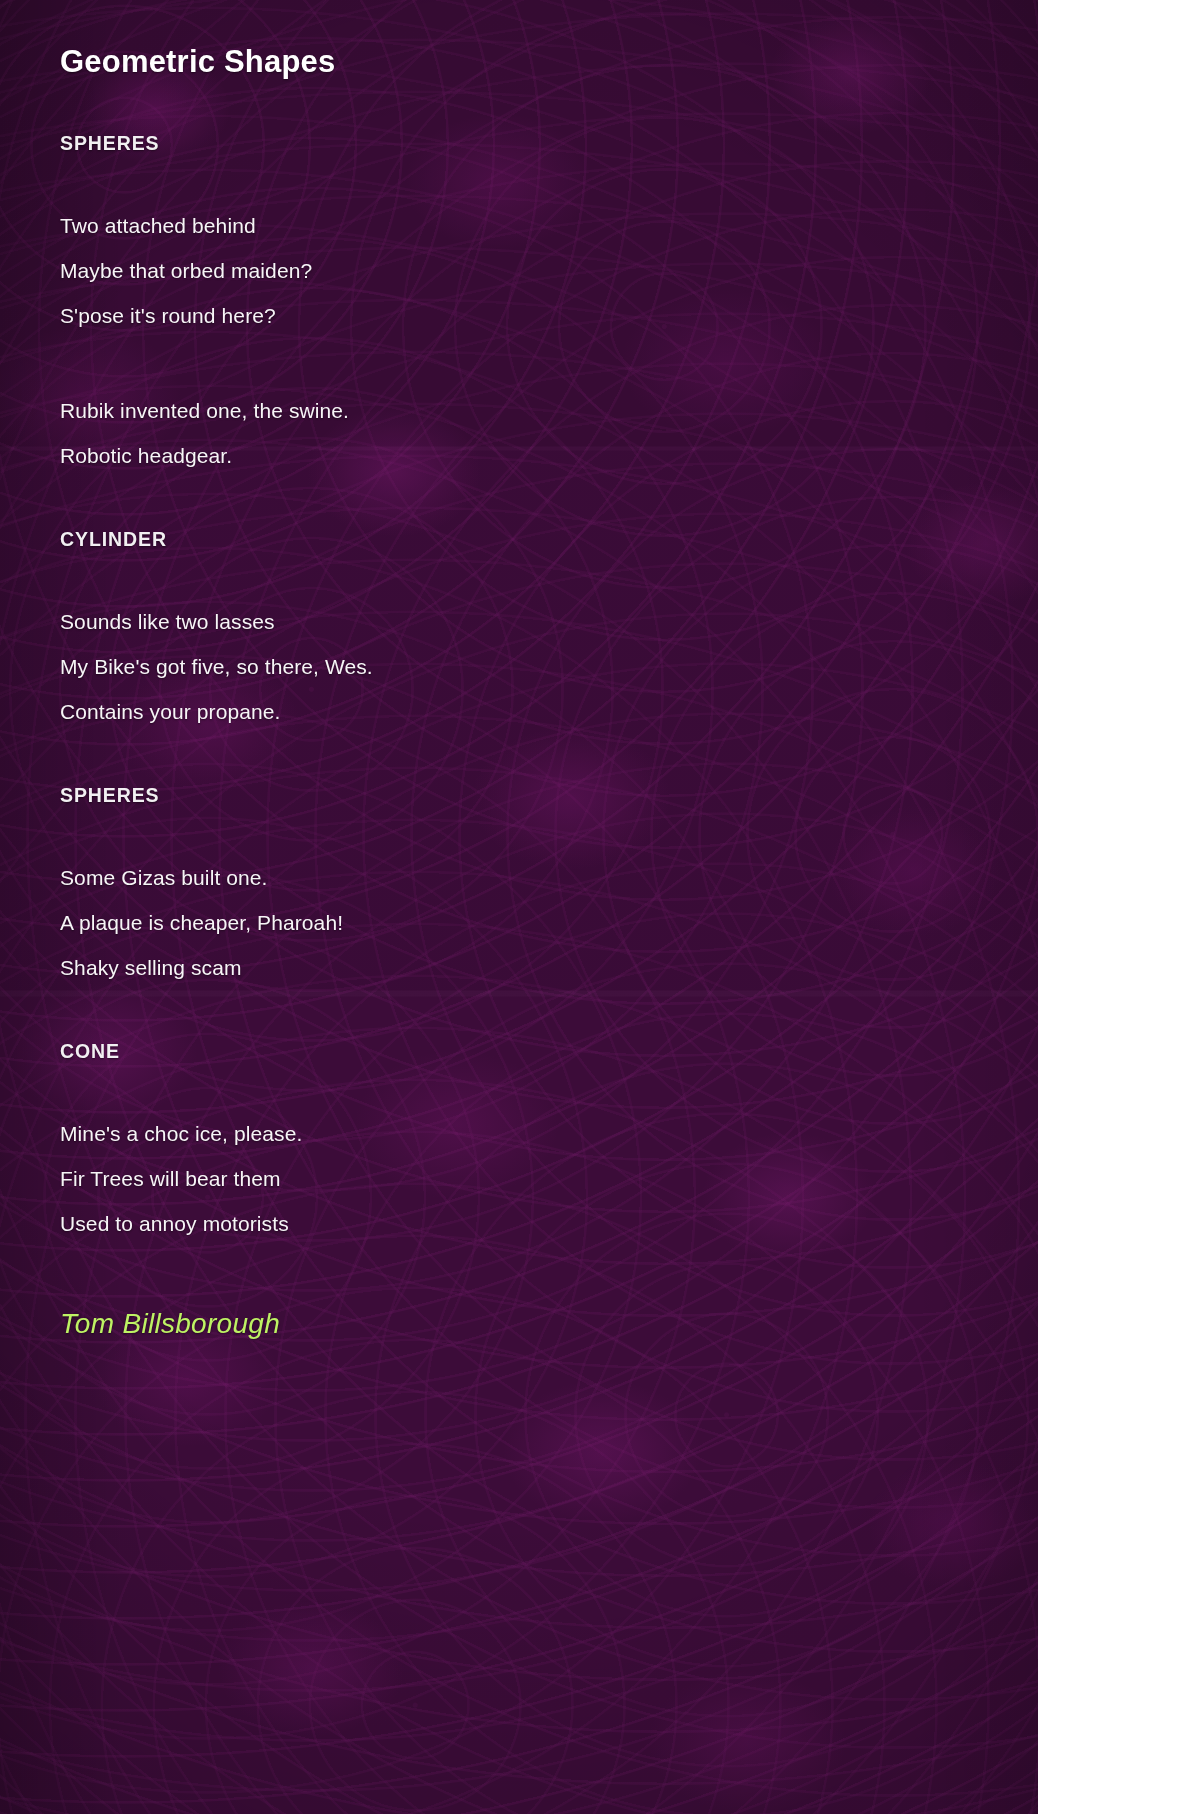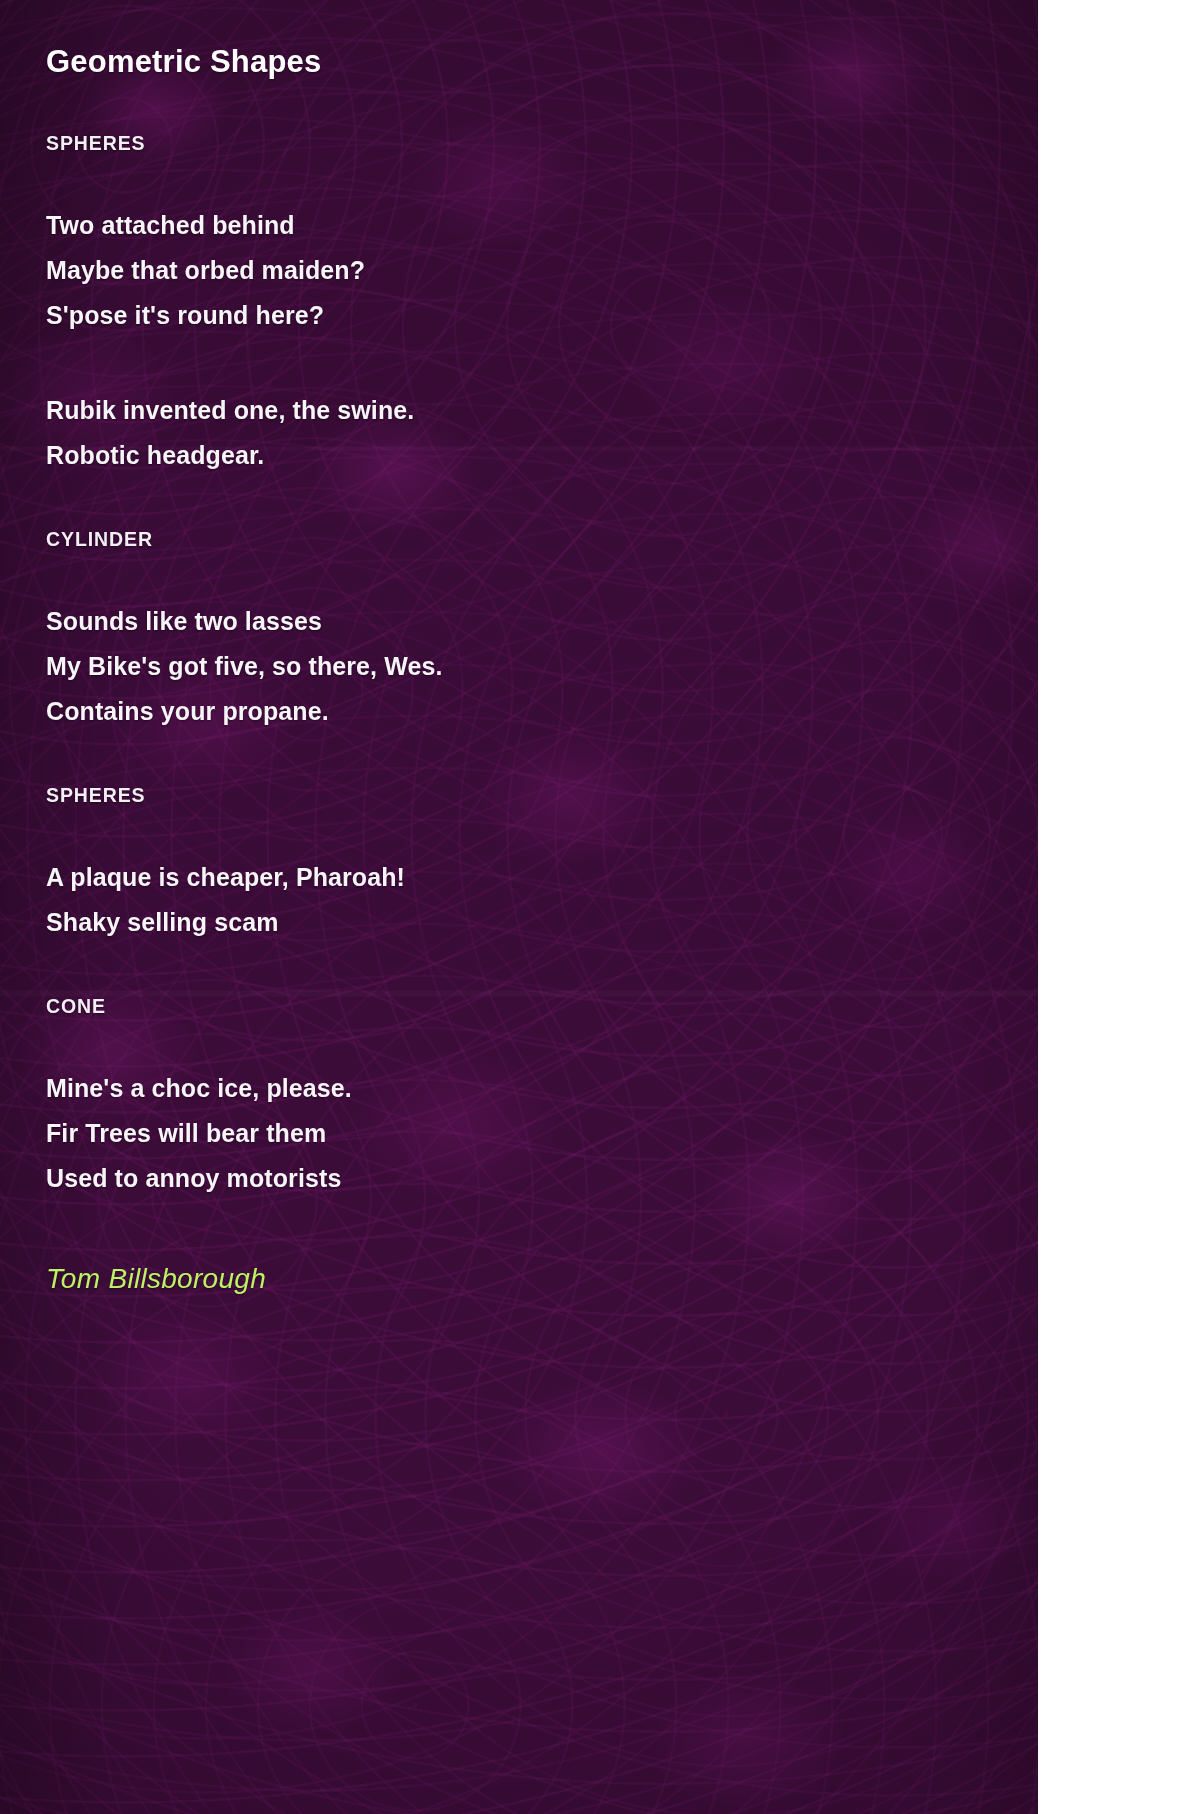--- a/index.html
+++ b/index.html
@@ -74,21 +74,21 @@
   #bg-vignette {
     position: absolute;
     inset: 0;
     background:
       radial-gradient(ellipse 120% 85% at 50% 45%, rgba(0,0,0,0) 45%, rgba(0,0,0,0.30) 100%),
       linear-gradient(to right, rgba(0,0,0,0.18) 0%, rgba(0,0,0,0) 12%, rgba(0,0,0,0) 88%, rgba(0,0,0,0.10) 100%);
   }
   #content {
     position: relative;
     z-index: 5;
-    padding: 44px 60px 40px 46px;
+    padding: 44px 60px 40px 60px;
   }
   #poem-title {
     color: #ffffff;
     font-size: 31px;
     font-weight: bold;
     letter-spacing: 0.2px;
     margin: 0 0 52px 0;
     text-shadow: 0 1px 2px rgba(0,0,0,0.45);
   }
   .stanza {
@@ -97,22 +97,22 @@
   .stanza-heading {
     color: #f2f0f2;
     font-size: 19.5px;
     font-weight: bold;
     letter-spacing: 0.9px;
     margin: 0 0 48px 0;
     text-shadow: 0 1px 2px rgba(0,0,0,0.45);
   }
   .poem-line {
     color: #f7f5f7;
-    font-size: 25px;
-    font-weight: bold;
+    font-size: 21px;
+    font-weight: normal;
     line-height: 45px;
     letter-spacing: 0.1px;
     margin: 0;
     text-shadow: 0 1px 2px rgba(0,0,0,0.45);
   }
   #author {
     color: #bef264;
     font-size: 28px;
     font-style: italic;
     font-weight: normal;
@@ -155,20 +155,21 @@
 
     <div class="stanza">
       <div class="stanza-heading">CYLINDER</div>
       <p class="poem-line">Sounds like two lasses</p>
       <p class="poem-line">My Bike's got five, so there, Wes.</p>
       <p class="poem-line">Contains your propane.</p>
     </div>
 
     <div class="stanza">
       <div class="stanza-heading">SPHERES</div>
+      <p class="poem-line">Some Gizas built one.</p>
       <p class="poem-line">A plaque is cheaper, Pharoah!</p>
       <p class="poem-line">Shaky selling scam</p>
     </div>
 
     <div class="stanza">
       <div class="stanza-heading">CONE</div>
       <p class="poem-line">Mine's a choc ice, please.</p>
       <p class="poem-line">Fir Trees will bear them</p>
       <p class="poem-line">Used to annoy motorists</p>
     </div>

